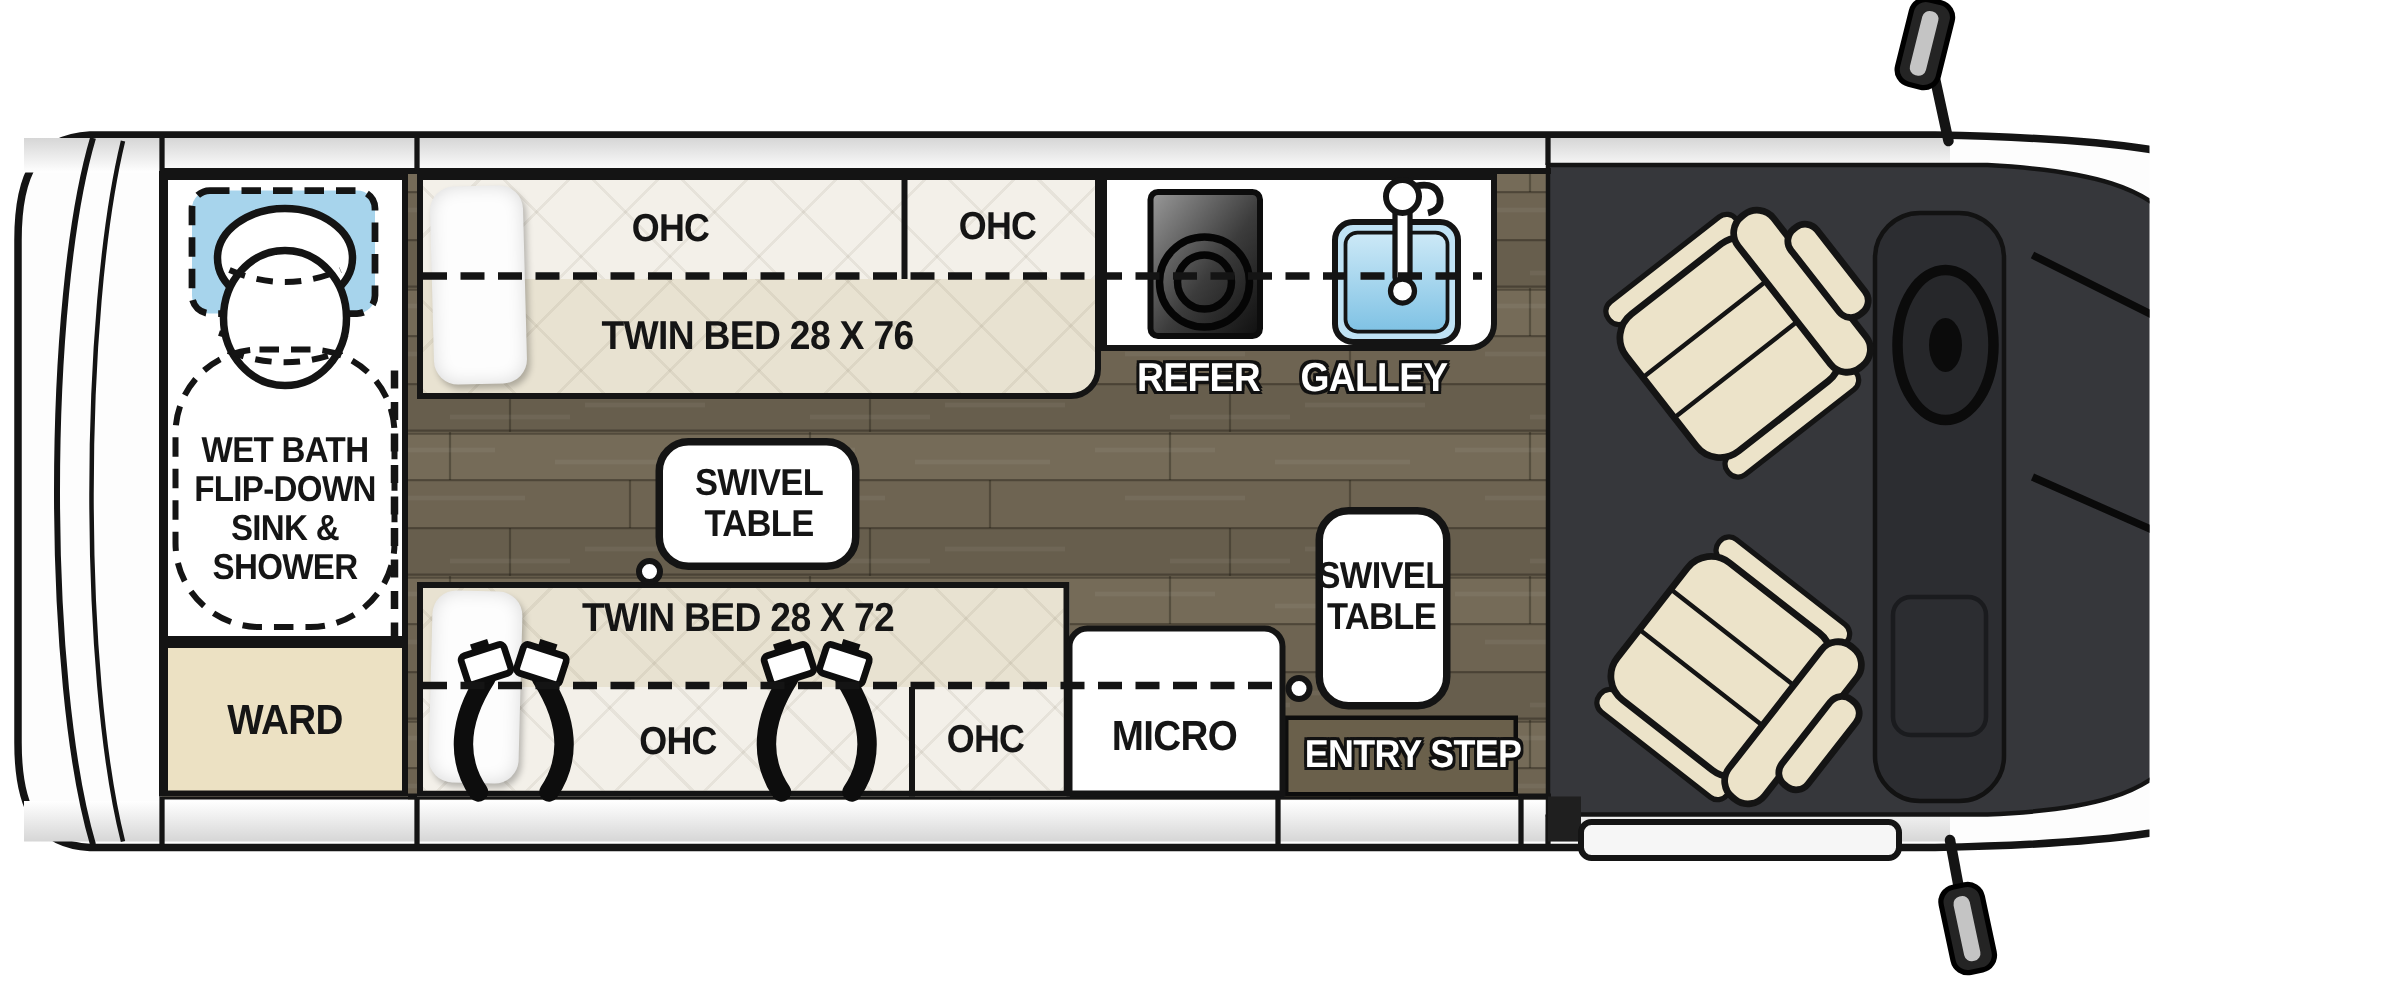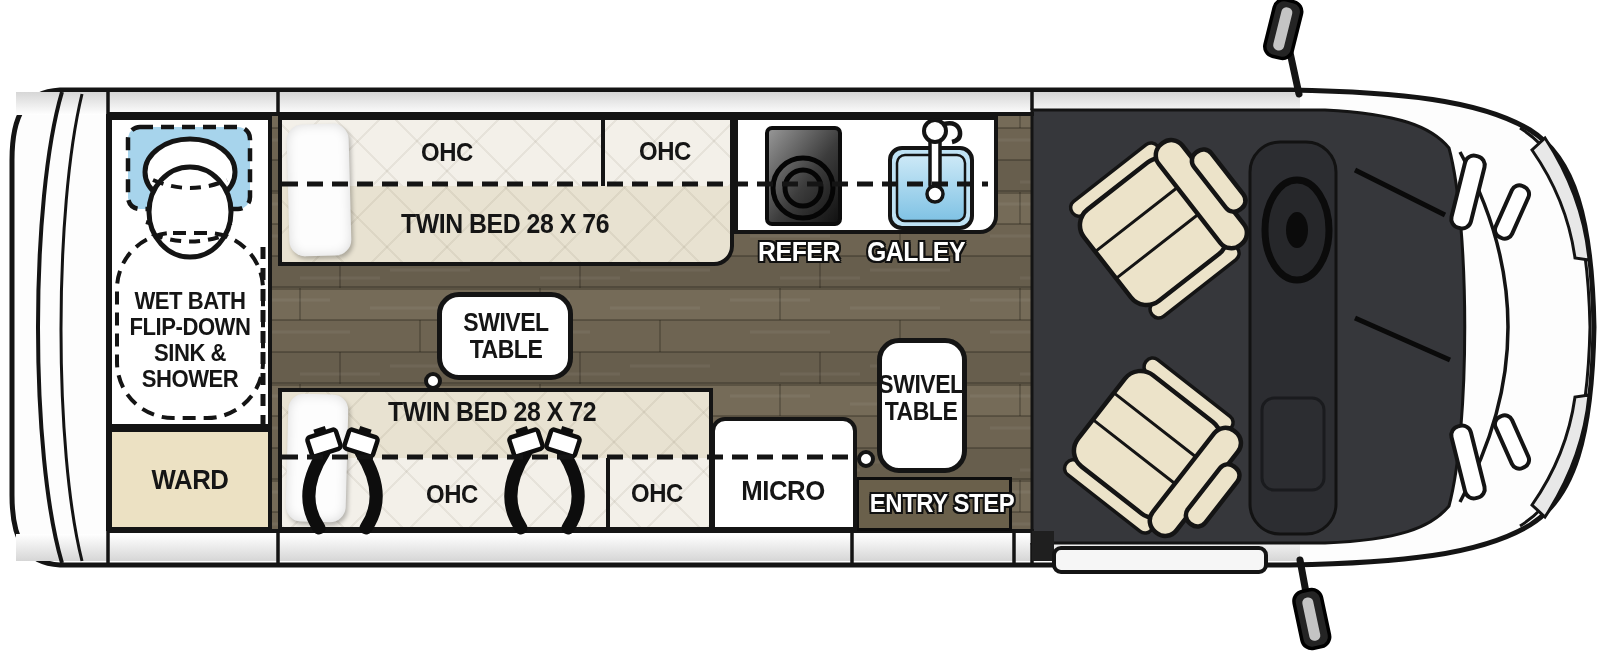--- a/index.html
+++ b/index.html
@@ -1,16 +1,16 @@
 <!DOCTYPE html>
 <html><head>
 <meta charset="utf-8">
 <style>
   html,body{margin:0;padding:0;background:#fff;}
-  #stage{position:relative;width:1600px;height:654px;background:#fff;overflow:hidden;
+  #stage{position:relative;width:1433px;height:654px;background:#fff;overflow:hidden;
          font-family:"Liberation Sans",sans-serif;}
   #stage svg{position:absolute;left:0;top:0;pointer-events:none;}
   .layer-base{z-index:1;}
   .layer-icons{z-index:20;}
   .layer-marks{z-index:30;}
 
   .room{position:absolute;box-sizing:border-box;border:4px solid #141414;}
   .quilt{background-image:
       repeating-linear-gradient(45deg, rgba(120,110,88,0.10) 0 2px, transparent 2px 42px),
       repeating-linear-gradient(-45deg, rgba(120,110,88,0.10) 0 2px, transparent 2px 42px);}

